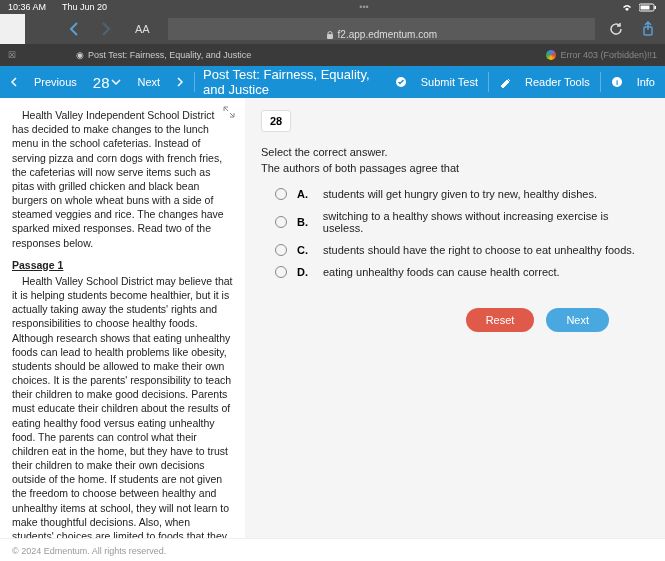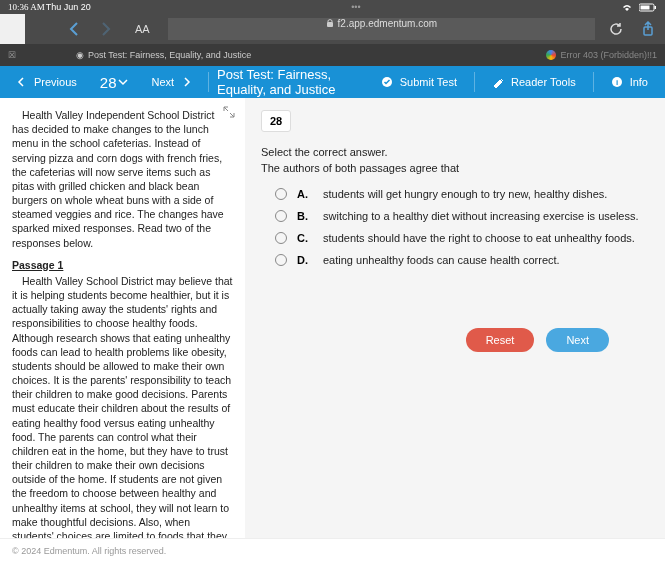--- a/index.html
+++ b/index.html
@@ -1,34 +1,34 @@
 <!DOCTYPE html>
 <html><head>
 <meta charset="utf-8">
 <style>
 * { margin: 0; padding: 0; box-sizing: border-box; font-family: -apple-system, BlinkMacSystemFont, Arial, sans-serif; }
 body { width: 665px; height: 561px; background: #f0f0f0; overflow: hidden; font-size: 11px; }
 
 .status-bar { height: 14px; background: #4a4a4a; color: #fff; display: flex; align-items: center; padding: 0 8px; font-size: 9px; }
-.status-time { margin-right: 1px; font-family: Liberation Serif, serif; }
+.status-time { margin-right: 16px; }
 .status-center { flex: 1; text-align: center; color: #999; }
 
 .browser-bar { height: 30px; background: #4a4a4a; display: flex; align-items: center; padding: 0 6px; gap: 10px; margin-left: 25px; }
 .browser-btn { width: 22px; height: 22px; display: flex; align-items: center; justify-content: center; color: #5a9fd4; }
-.addr-bar { flex: 1; background: #5a5a5a; border-radius: 0; height: 22px; display: flex; align-items: flex-start; justify-content: center; color: #ddd; font-size: 10px; gap: 4px; }
+.addr-bar { flex: 1; background: #5a5a5a; border-radius: 0; height: 22px; display: flex; align-items: flex-end; justify-content: center; color: #ddd; font-size: 10px; gap: 4px; }
 .aa { color: #ddd; font-size: 11px; margin: 0 8px; }
 
 .tab-bar { height: 22px; background: #3a3a3a; display: flex; align-items: center; color: #ccc; font-size: 9px; padding: 0 8px; }
 .tab-x { color: #999; margin-right: 60px; }
 .tab-title { flex: 1; font-weight: 500; }
 .tab-error { color: #888; display: flex; align-items: center; gap: 4px; }
 .g-icon { width: 10px; height: 10px; border-radius: 50%; background: conic-gradient(#4285f4, #ea4335, #fbbc05, #34a853, #4285f4); }
 
 .app-bar { height: 32px; background: #1991d6; display: flex; align-items: center; color: #fff; font-size: 11px; }
-.app-btn { padding: 0 17px; height: 100%; display: flex; align-items: center; gap: 7px; cursor: pointer; }
+.app-btn { padding: 0 10px; height: 100%; display: flex; align-items: center; gap: 14px; cursor: pointer; }
 .app-counter { font-size: 15px; font-weight: 500; padding: 0 6px; display: flex; align-items: center; gap: 2px; }
 .app-title { flex: 1; text-align: left; font-size: 13px; padding-left: 8px; }
 .divider { width: 1px; height: 20px; background: rgba(255,255,255,0.3); }
 
 .content { display: flex; height: 440px; background: #fff; }
 .left-panel { width: 245px; padding: 10px 12px; overflow: hidden; font-size: 10.5px; line-height: 1.35; color: #222; position: relative; }
 .left-panel p { margin-bottom: 8px; }
 .passage-h { font-weight: bold; text-decoration: underline; margin-bottom: 2px; }
 .expand-ic { position: absolute; top: 8px; right: 10px; color: #888; }
 
@@ -36,21 +36,21 @@
 .q-num { background: #fff; border: 1px solid #ddd; border-radius: 3px; padding: 4px 8px; display: inline-block; font-weight: bold; font-size: 11px; margin-bottom: 14px; }
 .q-prompt { font-size: 11px; margin-bottom: 4px; color: #222; }
 .q-stem { font-size: 11px; margin-bottom: 14px; color: #222; }
 .options { margin-left: 14px; }
 .option { display: flex; align-items: center; gap: 10px; margin-bottom: 10px; font-size: 11px; cursor: pointer; }
 .radio { width: 12px; height: 12px; border: 1.5px solid #888; border-radius: 50%; flex-shrink: 0; }
 .opt-letter { font-weight: bold; width: 16px; }
 .opt-text { color: #222; }
 
 .q-buttons { display: flex; gap: 12px; justify-content: flex-end; margin-top: 30px; padding-right: 40px; }
-.btn { padding: 6px 20px; border-radius: 14px; border: none; color: #fff; font-size: 11px; cursor: pointer; margin-top: 32px; }
+.btn { padding: 6px 20px; border-radius: 14px; border: none; color: #fff; font-size: 11px; cursor: pointer; }
 .btn-reset { background: #e05a4a; }
 .btn-next { background: #4aa8e0; }
 
 .footer { height: 24px; background: #fff; border-top: 1px solid #eee; display: flex; align-items: center; padding: 0 12px; font-size: 9px; color: #999; }
 
 svg { display: block; }
 </style>
 </head>
 <body>
 
@@ -177,26 +177,26 @@
   </div>
 
   <div class="right-panel">
     <div class="q-num">28</div>
     <div class="q-prompt">Select the correct answer.</div>
     <div class="q-stem">The authors of both passages agree that</div>
     <div class="options">
       <div class="option">
         <div class="radio"></div>
         <span class="opt-letter">A.</span>
-        <span class="opt-text">students will get hungry enough to try new, healthy dishes.</span>
+        <span class="opt-text">students will get hungry given to try new, healthy dishes.</span>
       </div>
       <div class="option">
         <div class="radio"></div>
         <span class="opt-letter">B.</span>
-        <span class="opt-text">switching to a healthy diet without increasing exercise is useless.</span>
+        <span class="opt-text">switching to a healthy shows without increasing exercise is useless.</span>
       </div>
       <div class="option">
         <div class="radio"></div>
         <span class="opt-letter">C.</span>
         <span class="opt-text">students should have the right to choose to eat unhealthy foods.</span>
       </div>
       <div class="option">
         <div class="radio"></div>
         <span class="opt-letter">D.</span>
         <span class="opt-text">eating unhealthy foods can cause health correct.</span>

